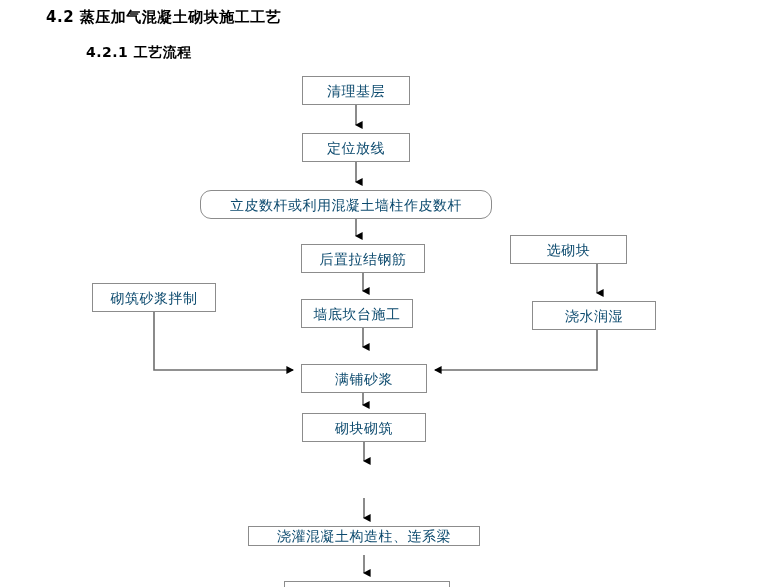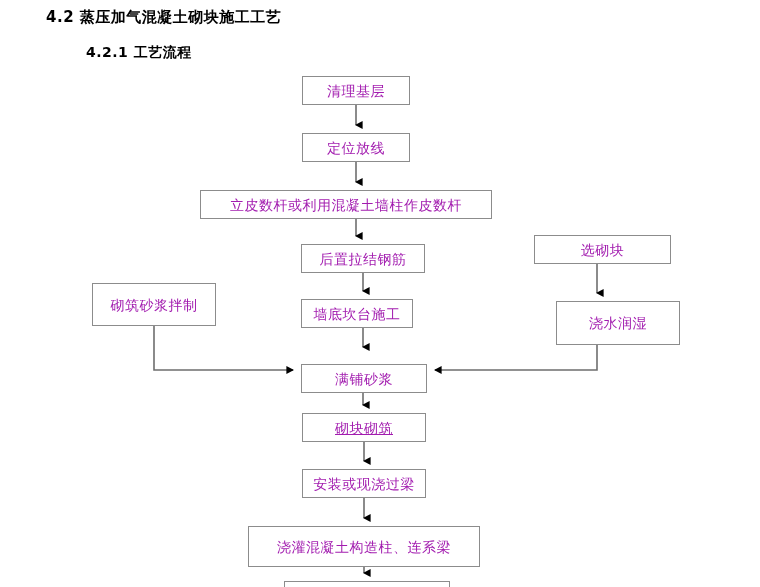--- a/index.html
+++ b/index.html
@@ -51,21 +51,21 @@
     box-sizing: border-box;
     border: 1px solid #8c8c8c;
     background: #ffffff;
     display: flex;
     align-items: center;
     justify-content: center;
     font-size: 14px;
     line-height: 1;
     white-space: nowrap;
     letter-spacing: 0.5px;
-    color: #a21caf;
+    color: #0c4a6e;
   }
 
   .node.clipped {
     border-bottom: none;
   }
 
   
   #connectors {
     position: absolute;
     left: 0;
@@ -118,57 +118,54 @@
   </svg>
 
   <div class="node" style="left:302px; top:76px; width:108px; height:29px;">
     <span>清理基层</span>
   </div>
 
   <div class="node" style="left:302px; top:133px; width:108px; height:29px;">
     <span>定位放线</span>
   </div>
 
-  <div class="node" style="left:200px; top:190px; width:292px; height:29px;">
+  <div class="node" style="left:200px; top:190px; width:292px; height:29px;border-radius:11px;">
     <span>立皮数杆或利用混凝土墙柱作皮数杆</span>
   </div>
 
   <div class="node" style="left:301px; top:244px; width:124px; height:29px;">
     <span>后置拉结钢筋</span>
   </div>
 
   <div class="node" style="left:301px; top:299px; width:112px; height:29px;">
     <span>墙底坎台施工</span>
   </div>
 
   <div class="node" style="left:301px; top:355px; width:126px; height:29px;margin-top:9px;">
     <span>满铺砂浆</span>
   </div>
 
-  <div class="node" style="left:302px; top:413px; width:124px; height:29px;text-decoration:underline;">
+  <div class="node" style="left:302px; top:413px; width:124px; height:29px;">
     <span>砌块砌筑</span>
   </div>
 
-  <div class="node" style="left:302px; top:469px; width:124px; height:29px;">
-    <span>安装或现浇过梁</span>
-  </div>
 
-  <div class="node" style="left:248px; top:526px; width:232px; height:41px;">
+  <div class="node" style="left:248px; top:526px; width:232px; height:20px;">
     <span>浇灌混凝土构造柱、连系梁</span>
   </div>
 
   <div class="node clipped" style="left:284px; top:581px; width:166px; height:29px;">
     <span></span>
   </div>
 
-  <div class="node" style="left:534px; top:235px; width:137px; height:29px;">
+  <div class="node" style="left:510px; top:235px; width:117px; height:29px;">
     <span>选砌块</span>
   </div>
 
-  <div class="node" style="left:556px; top:301px; width:124px; height:44px;">
+  <div class="node" style="left:532px; top:301px; width:124px; height:29px;">
     <span>浇水润湿</span>
   </div>
 
-  <div class="node" style="left:92px; top:283px; width:124px; height:43px;">
+  <div class="node" style="left:92px; top:283px; width:124px; height:29px;">
     <span>砌筑砂浆拌制</span>
   </div>
 
 </div>
 
 </body></html>

